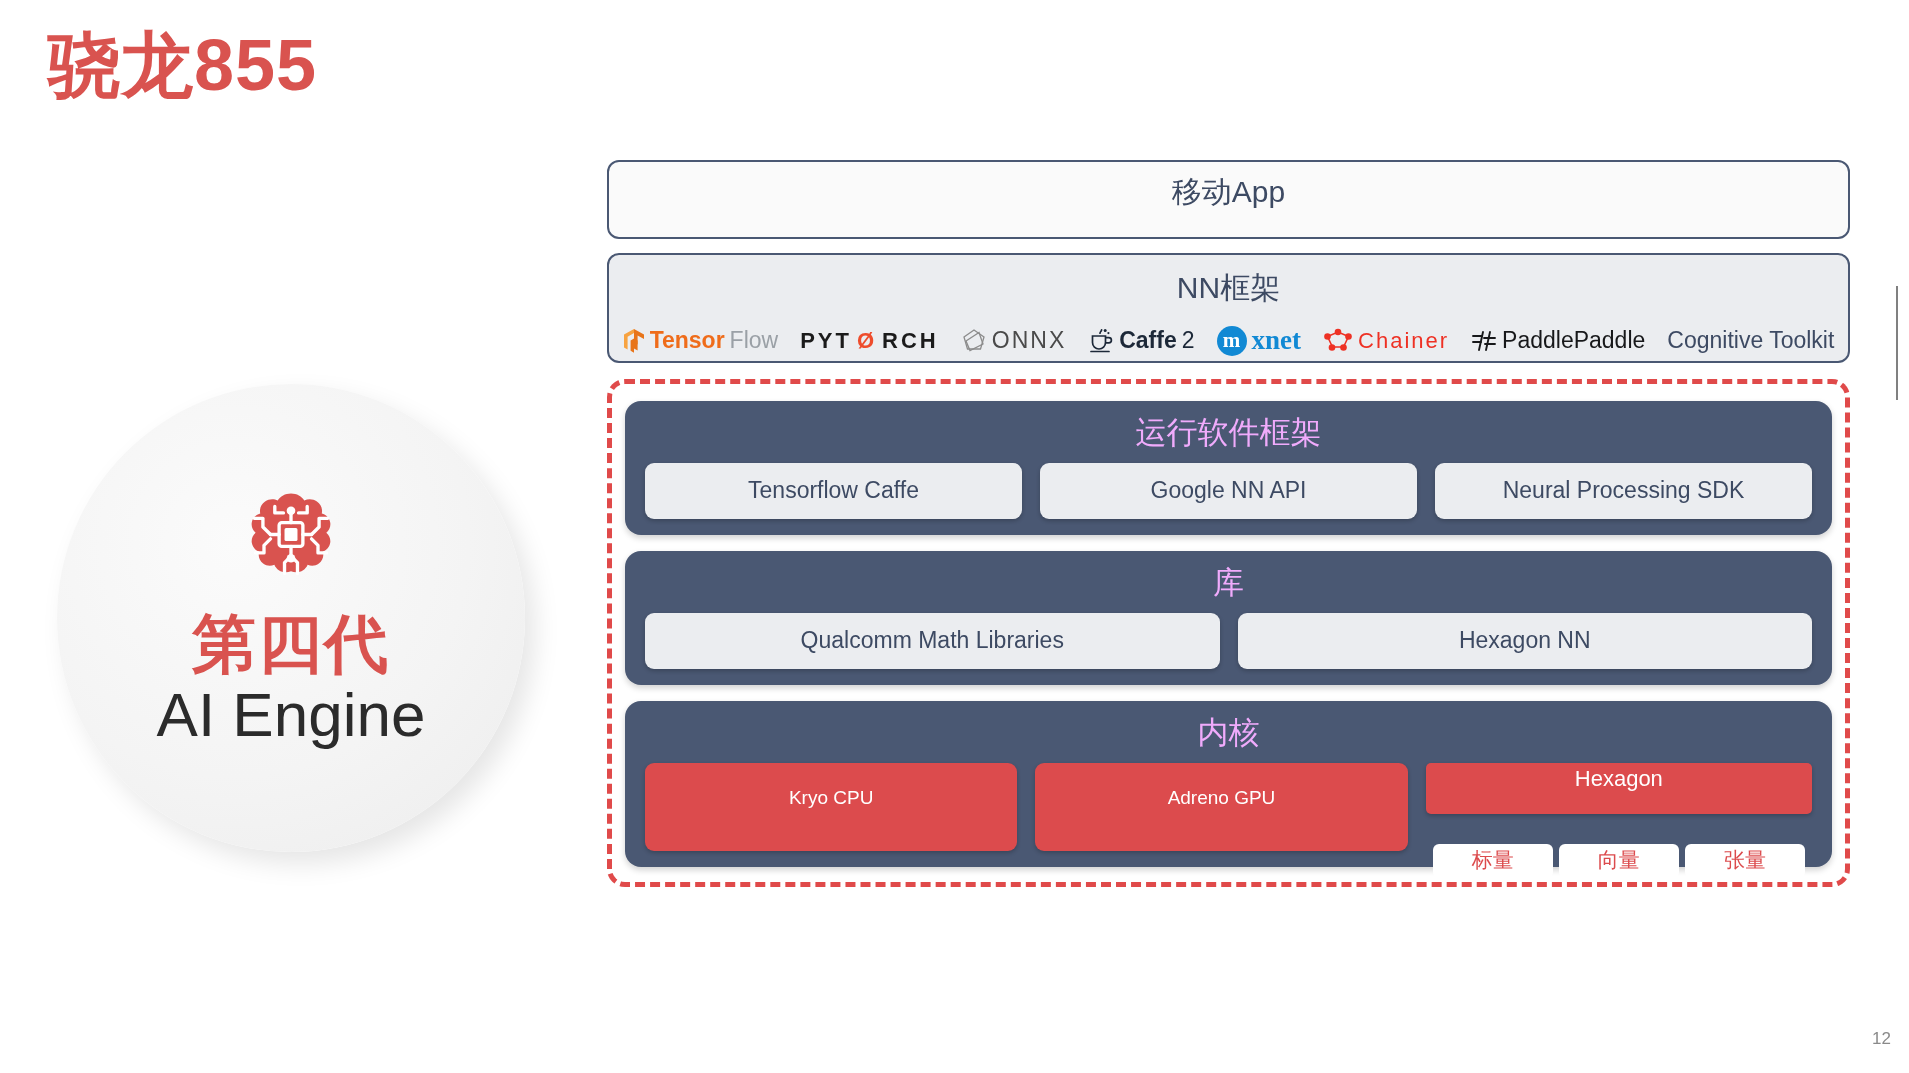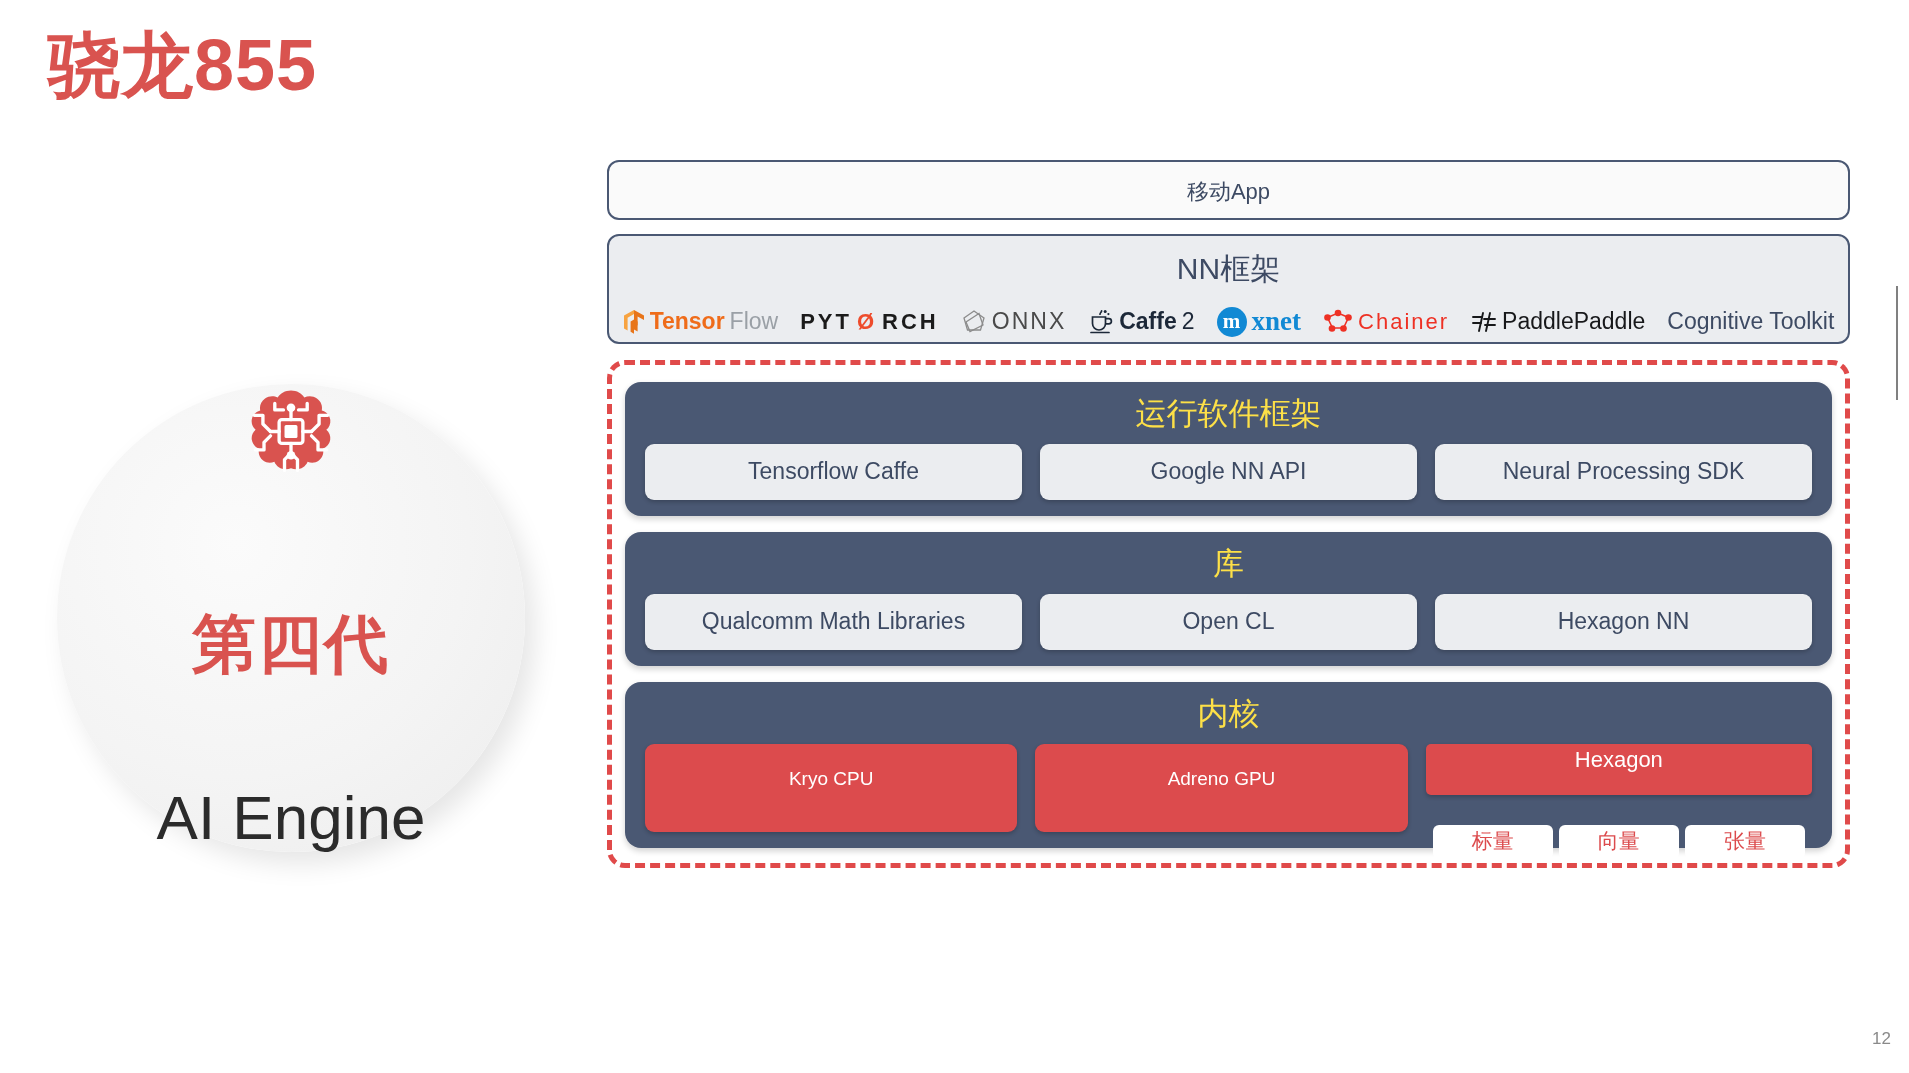--- a/index.html
+++ b/index.html
@@ -36,21 +36,21 @@
     left: 57px;
     top: 384px;
     width: 468px;
     height: 468px;
     border-radius: 50%;
     background: radial-gradient(circle at 38% 34%, #fbfbfb 0%, #f4f4f4 55%, #ececec 100%);
     box-shadow: 10px 12px 26px rgba(0,0,0,0.10);
     display: flex;
     flex-direction: column;
     align-items: center;
-    justify-content: space-between;
+    justify-content: center;
   }
   .brain-icon {
     width: 108px;
     height: 108px;
     margin-bottom: 16px;
     display: block;
   }
   .badge-cn {
     font-size: 64px;
     font-weight: 700;
@@ -77,23 +77,23 @@
 
   .light-box {
     box-sizing: border-box;
     border: 2px solid #4a5873;
     border-radius: 12px;
     background: #fafafa;
     text-align: center;
     color: #3d4a63;
   }
   .box-app {
-    height: 60px;
+    height: 79px;
     line-height: 60px;
-    font-size: 22px;
+    font-size: 30px;
     margin-bottom: 14px;
   }
   .box-nn {
     background: #ebedf0;
     padding-top: 14px;
     margin-bottom: 16px;
   }
   .box-nn-title {
     font-size: 30px;
     line-height: 1.25;
@@ -146,21 +146,21 @@
   .dark-panel {
     box-sizing: border-box;
     background: #4a5873;
     border-radius: 16px;
     padding: 12px 20px 16px 20px;
     margin-bottom: 16px;
     box-shadow: 0 3px 6px rgba(0,0,0,0.18);
   }
   .dark-panel:last-child { margin-bottom: 0; }
   .panel-title {
-    color: #fde047;
+    color: #f0abfc;
     font-size: 31px;
     text-align: center;
     line-height: 1.3;
     margin-bottom: 10px;
   }
   .panel-row {
     display: flex;
     gap: 18px;
   }
   .chip {
@@ -382,21 +382,20 @@
         <div class="chip">Tensorflow Caffe</div>
         <div class="chip">Google NN API</div>
         <div class="chip">Neural Processing SDK</div>
       </div>
     </div>
 
     <div class="dark-panel">
       <div class="panel-title">库</div>
       <div class="panel-row">
         <div class="chip">Qualcomm Math Libraries</div>
-        <div class="chip">Open CL</div>
         <div class="chip">Hexagon NN</div>
       </div>
     </div>
 
     <div class="dark-panel">
       <div class="panel-title">内核</div>
       <div class="panel-row">
         <div class="chip-red">Kryo CPU</div>
         <div class="chip-red">Adreno GPU</div>
         <div class="hexagon-box">

